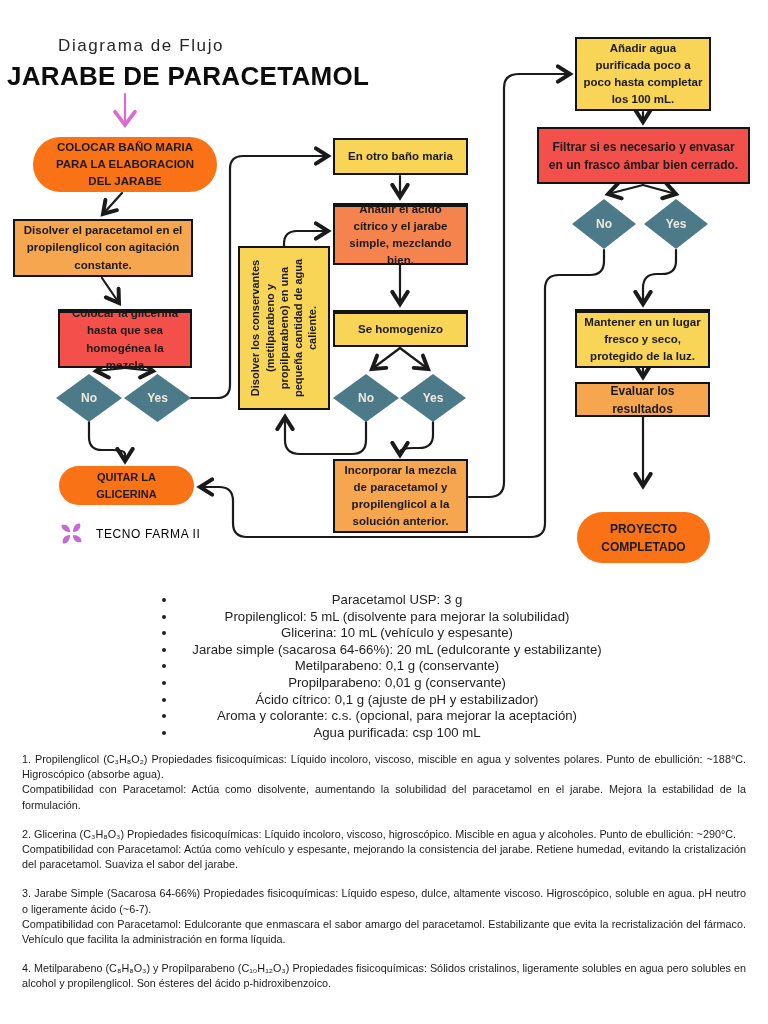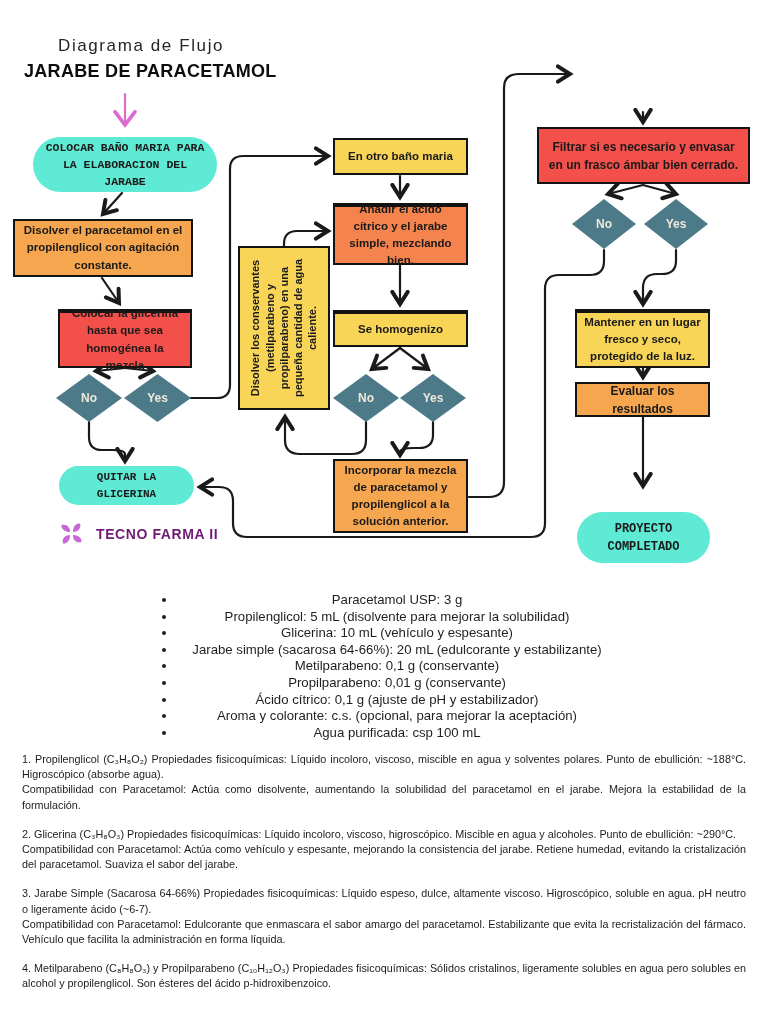--- a/index.html
+++ b/index.html
@@ -3,47 +3,47 @@
 <meta charset="utf-8">
 <style>
   html,body{margin:0;padding:0;}
   body{width:768px;height:1024px;background:#ffffff;overflow:hidden;position:relative;
        font-family:"Liberation Sans",sans-serif;color:#1a1a1a;}
   .page{position:absolute;inset:0;width:768px;height:1024px;background:#fff;}
 
   
   .subtitle{position:absolute;left:58px;top:36px;font-size:17px;font-weight:500;
             letter-spacing:1.6px;color:#262626;}
-  .main-title{position:absolute;left:24px;top:61px;font-size:18px;font-weight:800;
+  .main-title{position:absolute;left:7px;top:61px;font-size:26px;font-weight:800;
               letter-spacing:.3px;color:#0d0d0d;}
 
   
   .node{position:absolute;box-sizing:border-box;display:flex;align-items:center;justify-content:center;
         text-align:center;font-weight:700;z-index:2;}
-  .pill{background:#5eead4;border-radius:28px;font-size:11.5px;line-height:1.5;padding:4px 10px;font-family:Liberation Mono, monospace;}
+  .pill{background:#f97316;border-radius:28px;font-size:11.5px;line-height:1.5;padding:4px 10px;}
   .box{border:2.5px solid #131313;font-size:11.5px;line-height:1.5;padding:3px 6px;}
   .thick-top{border-top-width:4px;}
   .yellow{background:#F8D457;}
   .orange{background:#F6A64F;}
   .deep-orange{background:#F5834E;}
   .red{background:#F4504B;}
   .diamond{position:absolute;z-index:2;display:flex;align-items:center;justify-content:center;
            background:#4D7A89;clip-path:polygon(50% 0,100% 50%,50% 100%,0 50%);
            color:#EFE9DC;font-weight:700;font-size:12px;}
   .vbox{position:absolute;z-index:2;box-sizing:border-box;background:#F8D457;border:2.5px solid #131313;}
   .vbox .rot{position:absolute;left:50%;top:50%;width:158px;height:86px;
              transform:translate(-50%,-50%) rotate(-90deg);display:flex;align-items:center;justify-content:center;
              text-align:center;font-weight:700;font-size:11px;line-height:1.3;}
 
   
   .wires{position:absolute;left:0;top:0;z-index:1;}
 
   
   .logo{position:absolute;left:58px;top:519px;z-index:2;display:flex;align-items:center;gap:11px;}
-  .logo-text{font-size:14px;color:#701a75;letter-spacing:.6px;font-weight:bold;}
+  .logo-text{font-size:12px;color:#000000;letter-spacing:.6px;}
 
   
   .ingredients{position:absolute;left:50%;top:592px;transform:translateX(-50%);width:466px;z-index:2;}
   .ingredients ul{margin:0;padding-left:26px;list-style:disc outside;}
   .ingredients li{font-size:13.2px;line-height:16.6px;color:#1f1f1f;text-align:center;}
 
   
   .paras{position:absolute;left:22px;right:22px;top:752px;z-index:2;}
   .para{margin:0 0 14px 0;font-size:10.8px;line-height:15.2px;color:#1c1c1c;text-align:justify;}
   .para div{text-align:justify;}
@@ -113,20 +113,21 @@
   <div class="vbox" style="left:238px;top:246px;width:92px;height:164px;">
     <div class="rot">Disolver los conservantes (metilparabeno y propilparabeno) en una pequeña cantidad de agua caliente.</div>
   </div>
   <div class="node box yellow" style="left:333px;top:138px;width:135px;height:37px;">En otro baño maria</div>
   <div class="node box deep-orange thick-top" style="left:333px;top:203px;width:135px;height:62px;">Añadir el ácido cítrico y el jarabe simple, mezclando bien.</div>
   <div class="node box yellow thick-top" style="left:333px;top:310px;width:135px;height:37px;">Se homogenizo</div>
   <div class="diamond" style="left:333px;top:374px;width:66px;height:48px;">No</div>
   <div class="diamond" style="left:400px;top:374px;width:66px;height:48px;">Yes</div>
   <div class="node box orange" style="left:333px;top:459px;width:135px;height:74px;">Incorporar la mezcla de paracetamol y propilenglicol a la solución anterior.</div>
 
+  <div class="node box yellow" style="left:575px;top:37px;width:136px;height:74px;">Añadir agua purificada poco a poco hasta completar los 100 mL.</div>
   <div class="node box red" style="left:537px;top:127px;width:213px;height:57px;font-size:12px;">Filtrar si es necesario y envasar en un frasco ámbar bien cerrado.</div>
   <div class="diamond" style="left:572px;top:199px;width:64px;height:50px;">No</div>
   <div class="diamond" style="left:644px;top:199px;width:64px;height:50px;">Yes</div>
   <div class="node box yellow thick-top" style="left:575px;top:309px;width:135px;height:59px;">Mantener en un lugar fresco y seco, protegido de la luz.</div>
   <div class="node box orange" style="left:575px;top:382px;width:135px;height:35px;font-size:12px;">Evaluar los resultados</div>
   <div class="node pill" style="left:577px;top:512px;width:133px;height:51px;font-size:12px;">PROYECTO COMPLETADO</div>
 
   <div class="ingredients">
     <ul>
       <li>Paracetamol USP: 3 g</li>

